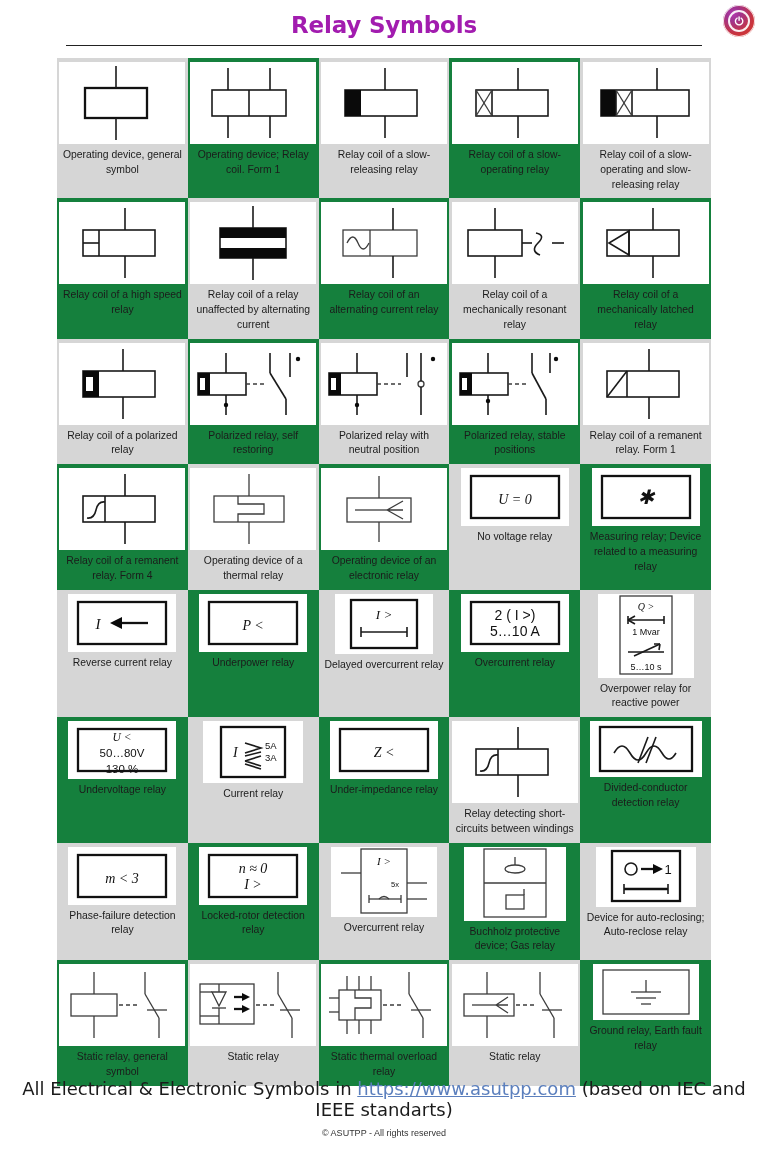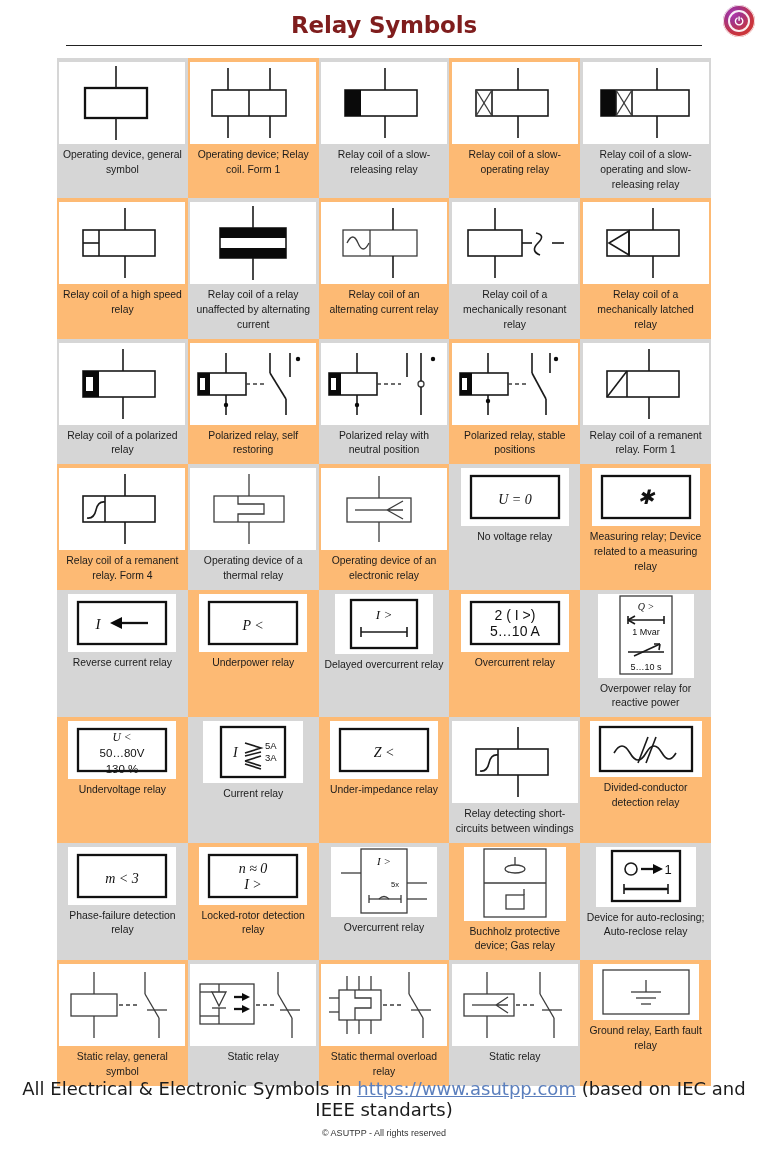--- a/index.html
+++ b/index.html
@@ -10,21 +10,21 @@
     overflow: hidden;
   }
   .page { position: relative; width: 768px; height: 1152px; }
 
   
   .header { position: relative; height: 52px; }
   .title {
     text-align: center;
     font-size: 23px;
     font-weight: bold;
-    color: #7f1d1d;
+    color: #a21caf;
     letter-spacing: -0.2px;
     padding-top: 12px;
     font-family: "DejaVu Sans", sans-serif;
   }
   .rule {
     position: absolute;
     left: 66px; right: 66px; top: 45px;
     height: 1px; background: #222;
   }
   .logo {
@@ -46,21 +46,21 @@
     position: absolute; left: 57px; top: 58px;
     width: 654px;
     display: grid;
     grid-template-columns: repeat(5, 1fr);
     grid-auto-rows: auto;
   }
   .cell {
     position: relative;
     display: flex; flex-direction: column; align-items: center;
     padding-bottom: 6px;
-    background: #fdba74;
+    background: #15803d;
   }
   .cell.shade { background: #d6d6d6; }
   .symbol-wrap {
     width: 100%;
     display: flex; align-items: center; justify-content: center;
     padding: 4px 0 2px 0;
   }
   .symbol-box {
     background: #ffffff;
     display: flex; align-items: center; justify-content: center;

